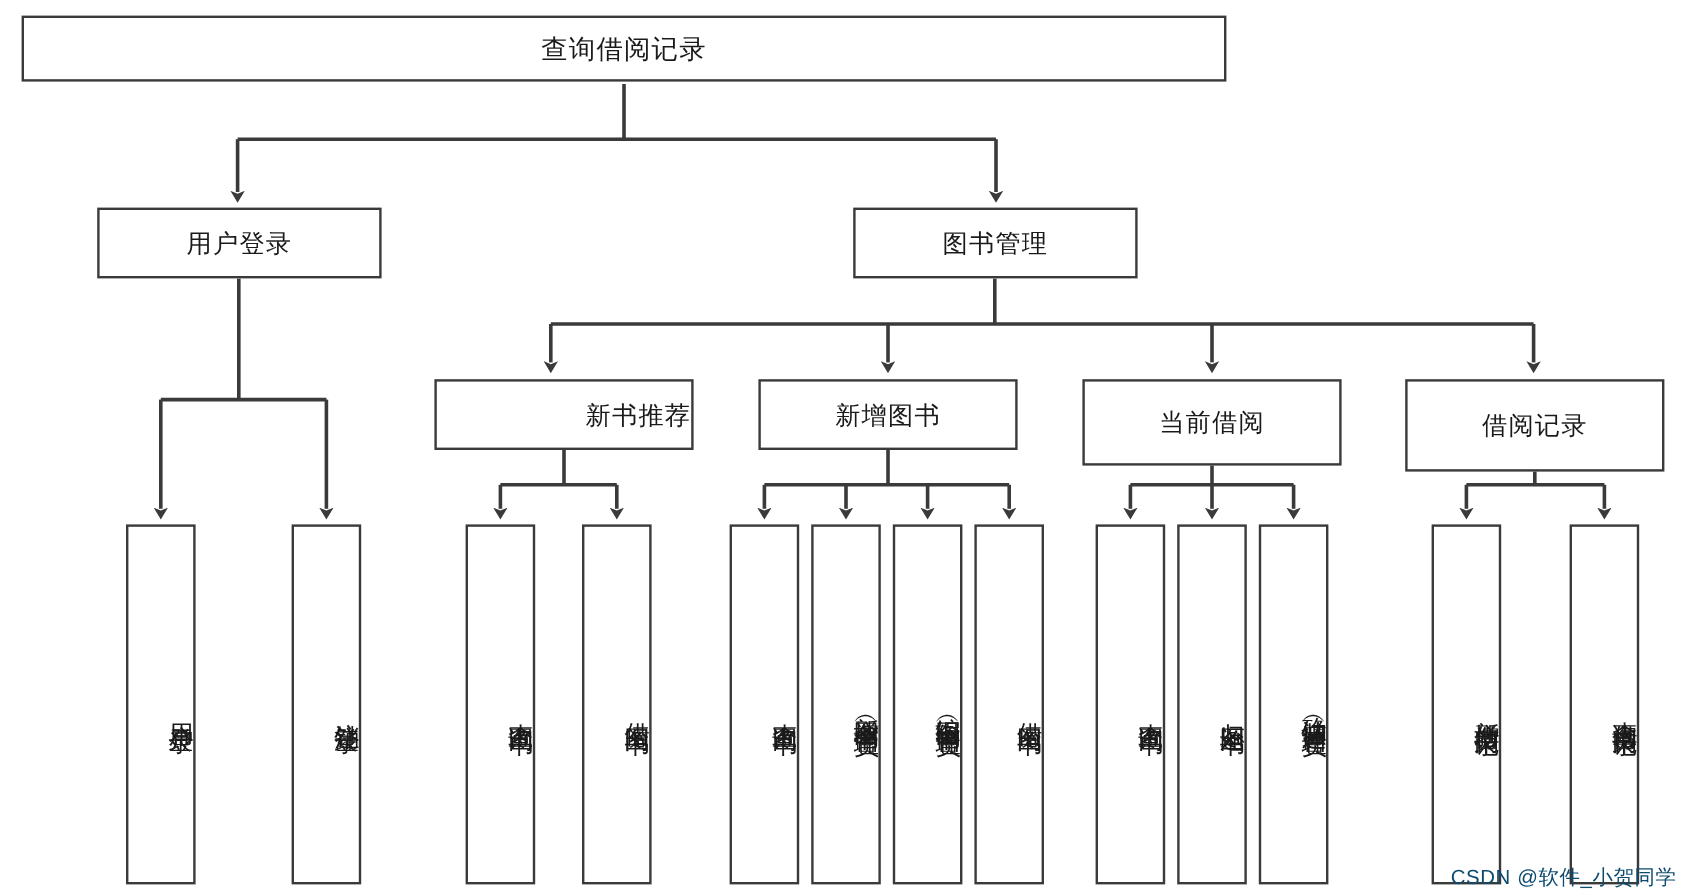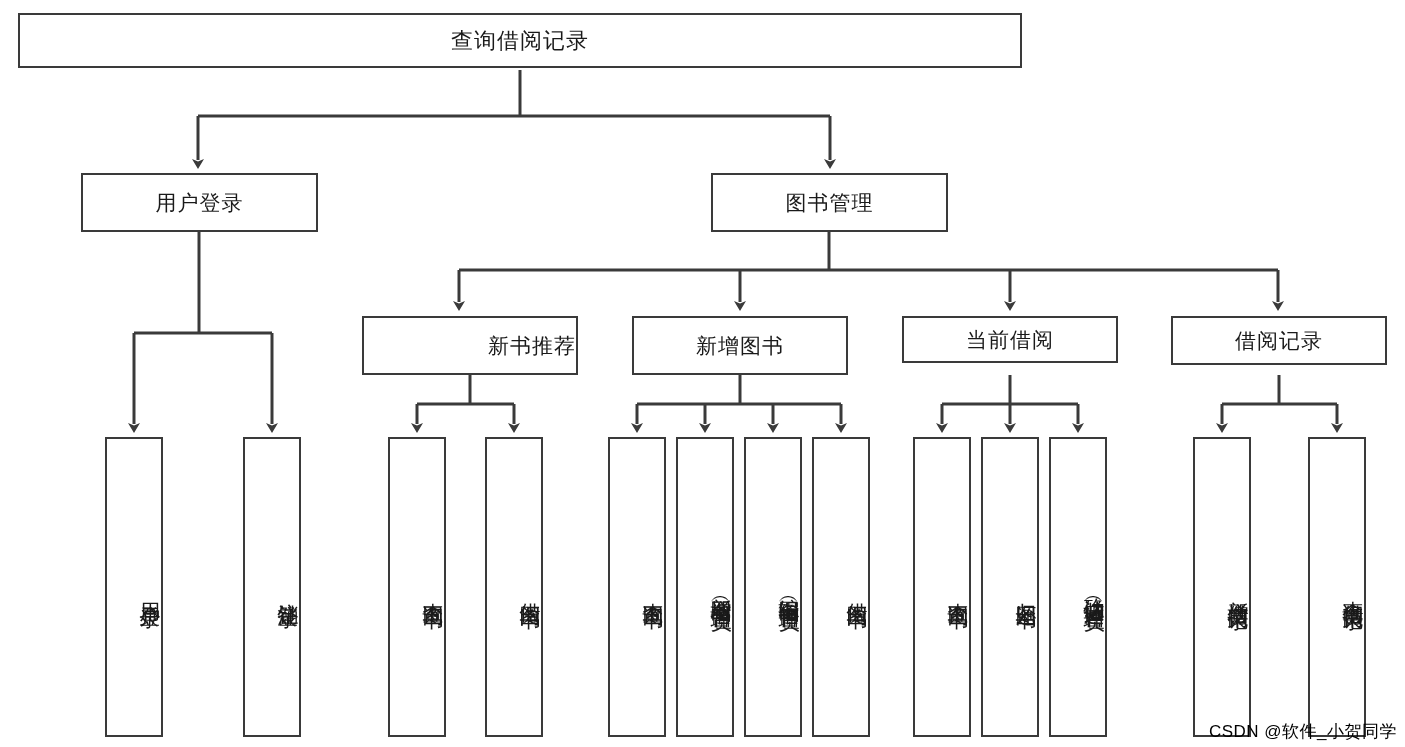--- a/index.html
+++ b/index.html
@@ -54,21 +54,21 @@
     display:block;
   }
   .node.v.topalign{
     align-items:flex-start;
   }
   .watermark{
     position:absolute;
     right:8px;
     bottom:4px;
     font-size:17px;
-    color:#000000;
+    color:#0c4a6e;
     letter-spacing:0.5px;
     white-space:nowrap;
   }
 </style>
 </head>
 <body>
 
 <div id="canvas">
 
   <svg id="wires" viewBox="0 0 1405 747">
@@ -131,24 +131,24 @@
   <div class="node h" style="left:711px; top:173px; width:237px; height:59px;">
     <span>图书管理</span>
   </div>
 
   <div class="node h" style="left:362px; top:316px; width:216px; height:59px;justify-content:flex-end;">
     <span>新书推荐</span>
   </div>
   <div class="node h" style="left:632px; top:316px; width:216px; height:59px;">
     <span>新增图书</span>
   </div>
-  <div class="node h" style="left:902px; top:316px; width:216px; height:47px;">
+  <div class="node h" style="left:902px; top:316px; width:216px; height:72px;">
     <span>当前借阅</span>
   </div>
-  <div class="node h" style="left:1171px; top:316px; width:216px; height:49px;">
+  <div class="node h" style="left:1171px; top:316px; width:216px; height:77px;">
     <span>借阅记录</span>
   </div>
 
   <div class="node v" style="left:105px; top:437px; width:58px; height:300px;">
     <span>用户登录</span>
   </div>
   <div class="node v" style="left:243px; top:437px; width:58px; height:300px;">
     <span>注销登录</span>
   </div>
 

